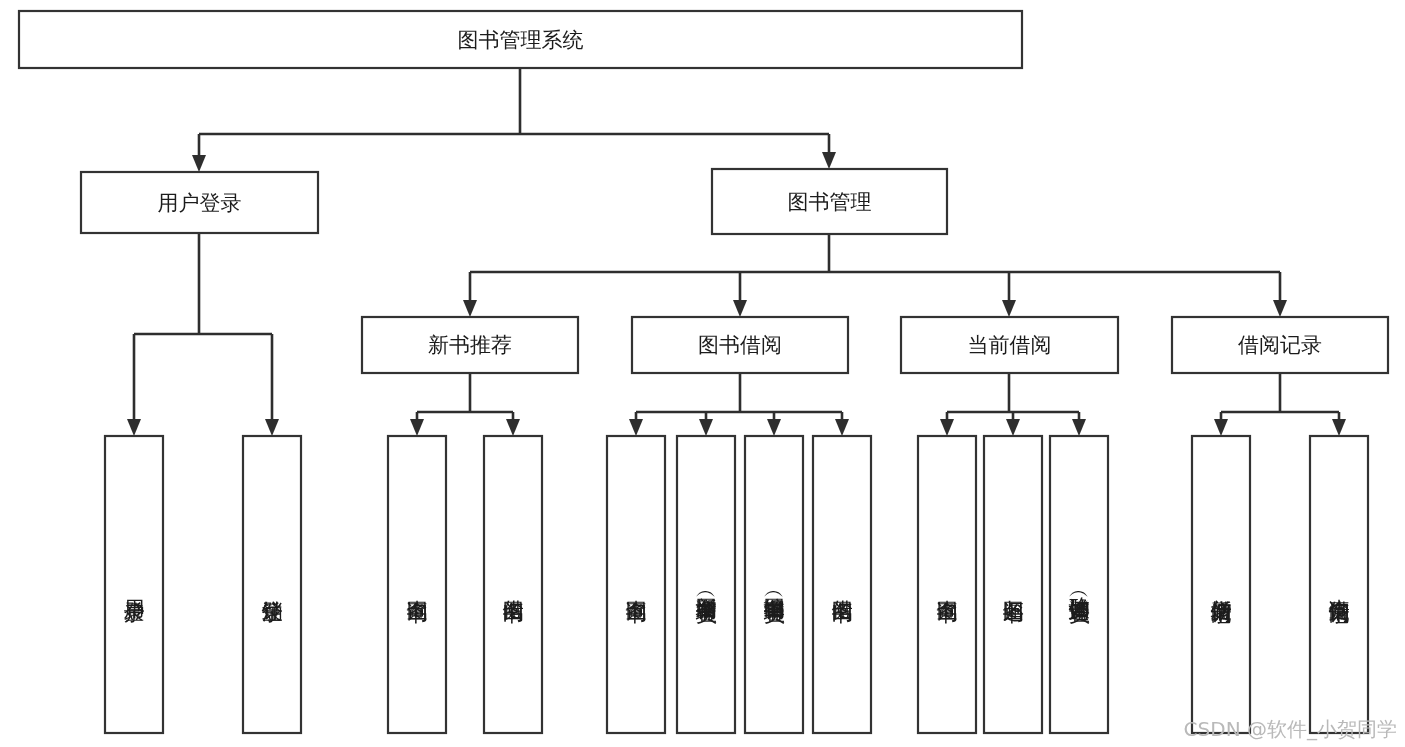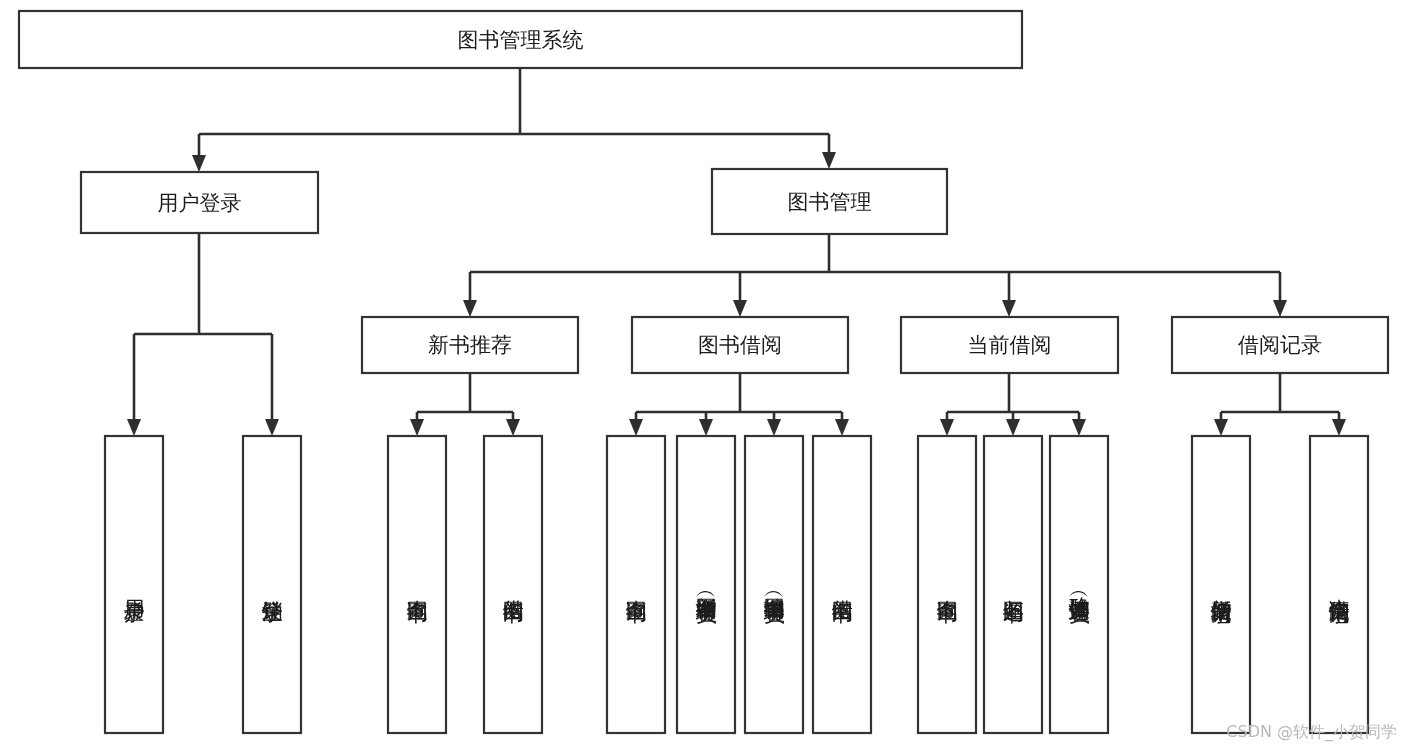--- a/index.html
+++ b/index.html
@@ -65,21 +65,21 @@
     color: #1c1c1c;
     letter-spacing: 1px;
     white-space: nowrap;
     text-align: center;
   }
   .watermark {
     position: absolute;
     right: 8px;
     bottom: 4px;
     font-family: "DejaVu Sans", "Liberation Sans", sans-serif;
-    font-size: 16px;
+    font-size: 20px;
     color: #b9b9b9;
     white-space: nowrap;
     pointer-events: none;
   }
 </style>
 </head>
 <body>
 
 <div id="diagram-root">
 

